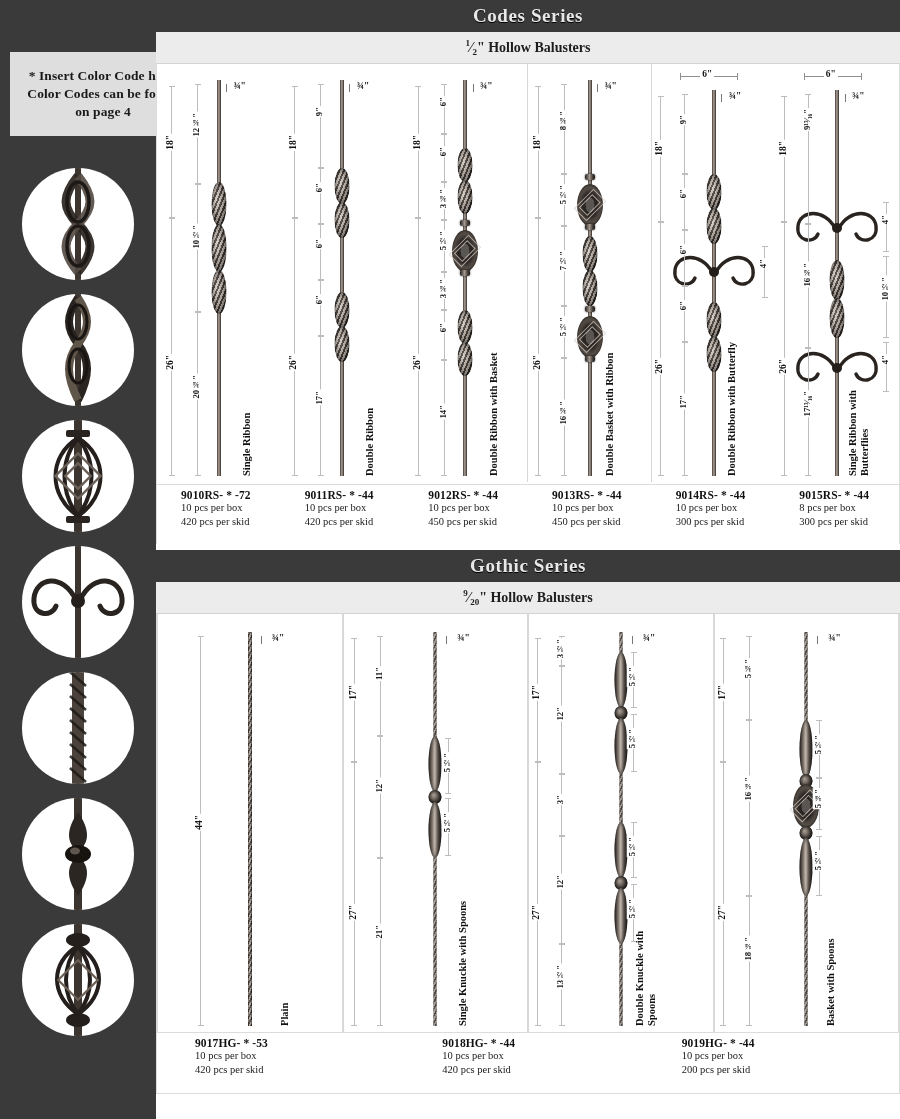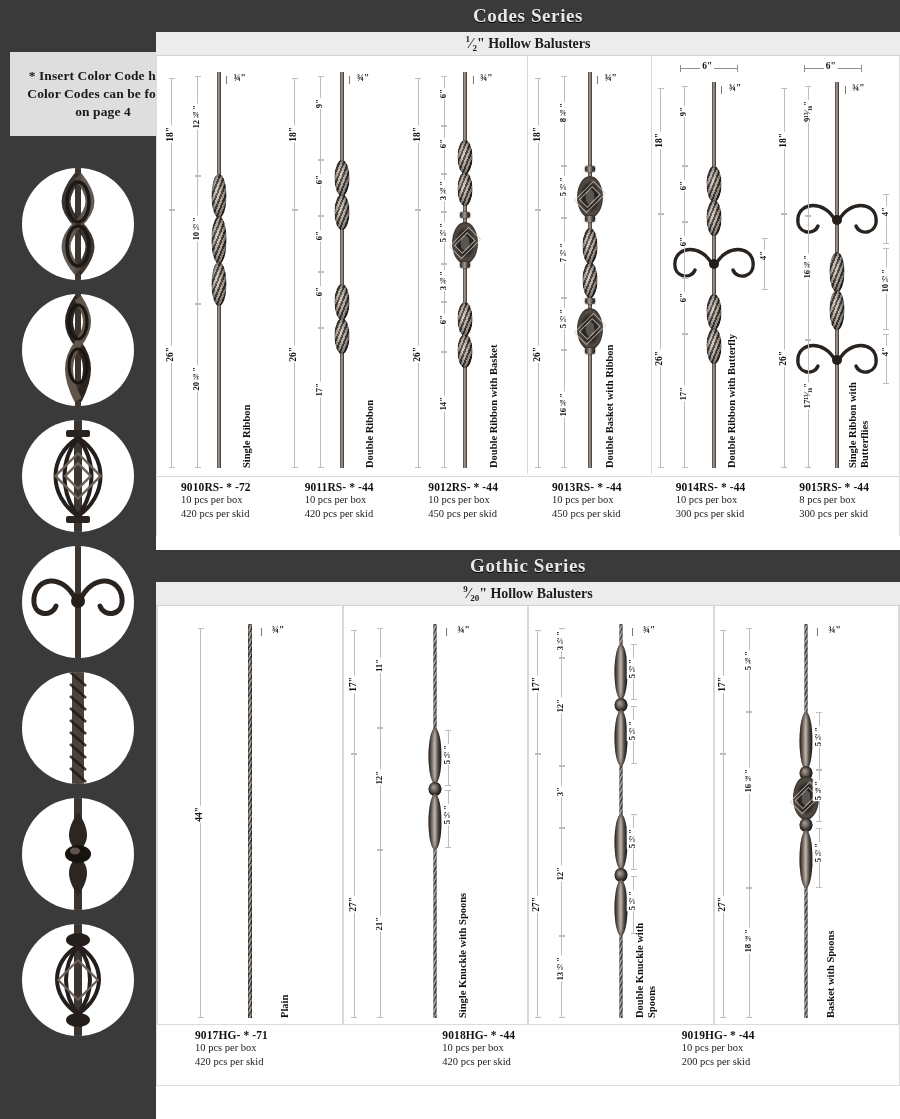--- a/index.html
+++ b/index.html
@@ -39,21 +39,21 @@
   
   .panel { position: absolute; left: 156px; width: 744px; background: #ffffff; }
   .series-head {
     height: 32px; background: #3a3a3a; color: #e8e8e8;
     display: flex; align-items: center; justify-content: center;
     font-family: "Liberation Serif", serif;
     font-size: 19px; font-weight: 700; letter-spacing: .6px;
     text-shadow: 0 1px 0 #000;
   }
   .sub-head {
-    height: 24px; background: #ececec;
+    height: 32px; background: #ececec;
     display: flex; align-items: center; justify-content: center;
     font-family: "Liberation Serif", serif;
     font-size: 14px; font-weight: 700; color: #1d1d1d;
     border-bottom: 1px solid #d3d3d3;
   }
   .sub-head sup, .sub-head sub { font-size: 9px; }
 
   
   .bal-row { position: relative; display: flex; }
   .bal-cell {
@@ -636,21 +636,21 @@
           <div class="dimlabel small" style="left:98px;top:174px;">5¼"</div>
           <div class="dimline" style="left:104px;top:222px;height:60px;"></div>
           <div class="dimlabel small" style="left:98px;top:236px;">5½"</div>
           <div class="bal-name" style="left:60%;bottom:6px;height:112px;">Basket with Spoons</div>
         </div>
       </div>
     </div>
 
     <div class="spec-row panel-border" style="height:62px;border-top:1px solid #dcdcdc;border-bottom:1px solid #dcdcdc;">
       <div class="spec-cell" style="padding-left:38px;">
-        <div class="spec-code">9017HG- * -71</div>
+        <div class="spec-code">9017HG- * -53</div>
         <div class="spec-line">10 pcs per box</div>
         <div class="spec-line">420 pcs per skid</div>
       </div>
       <div class="spec-cell" style="padding-left:30px;">
         <div class="spec-code">9018HG- * -44</div>
         <div class="spec-line">10 pcs per box</div>
         <div class="spec-line">420 pcs per skid</div>
       </div>
       <div class="spec-cell" style="padding-left:22px;">
         <div class="spec-code">9019HG- * -44</div>

